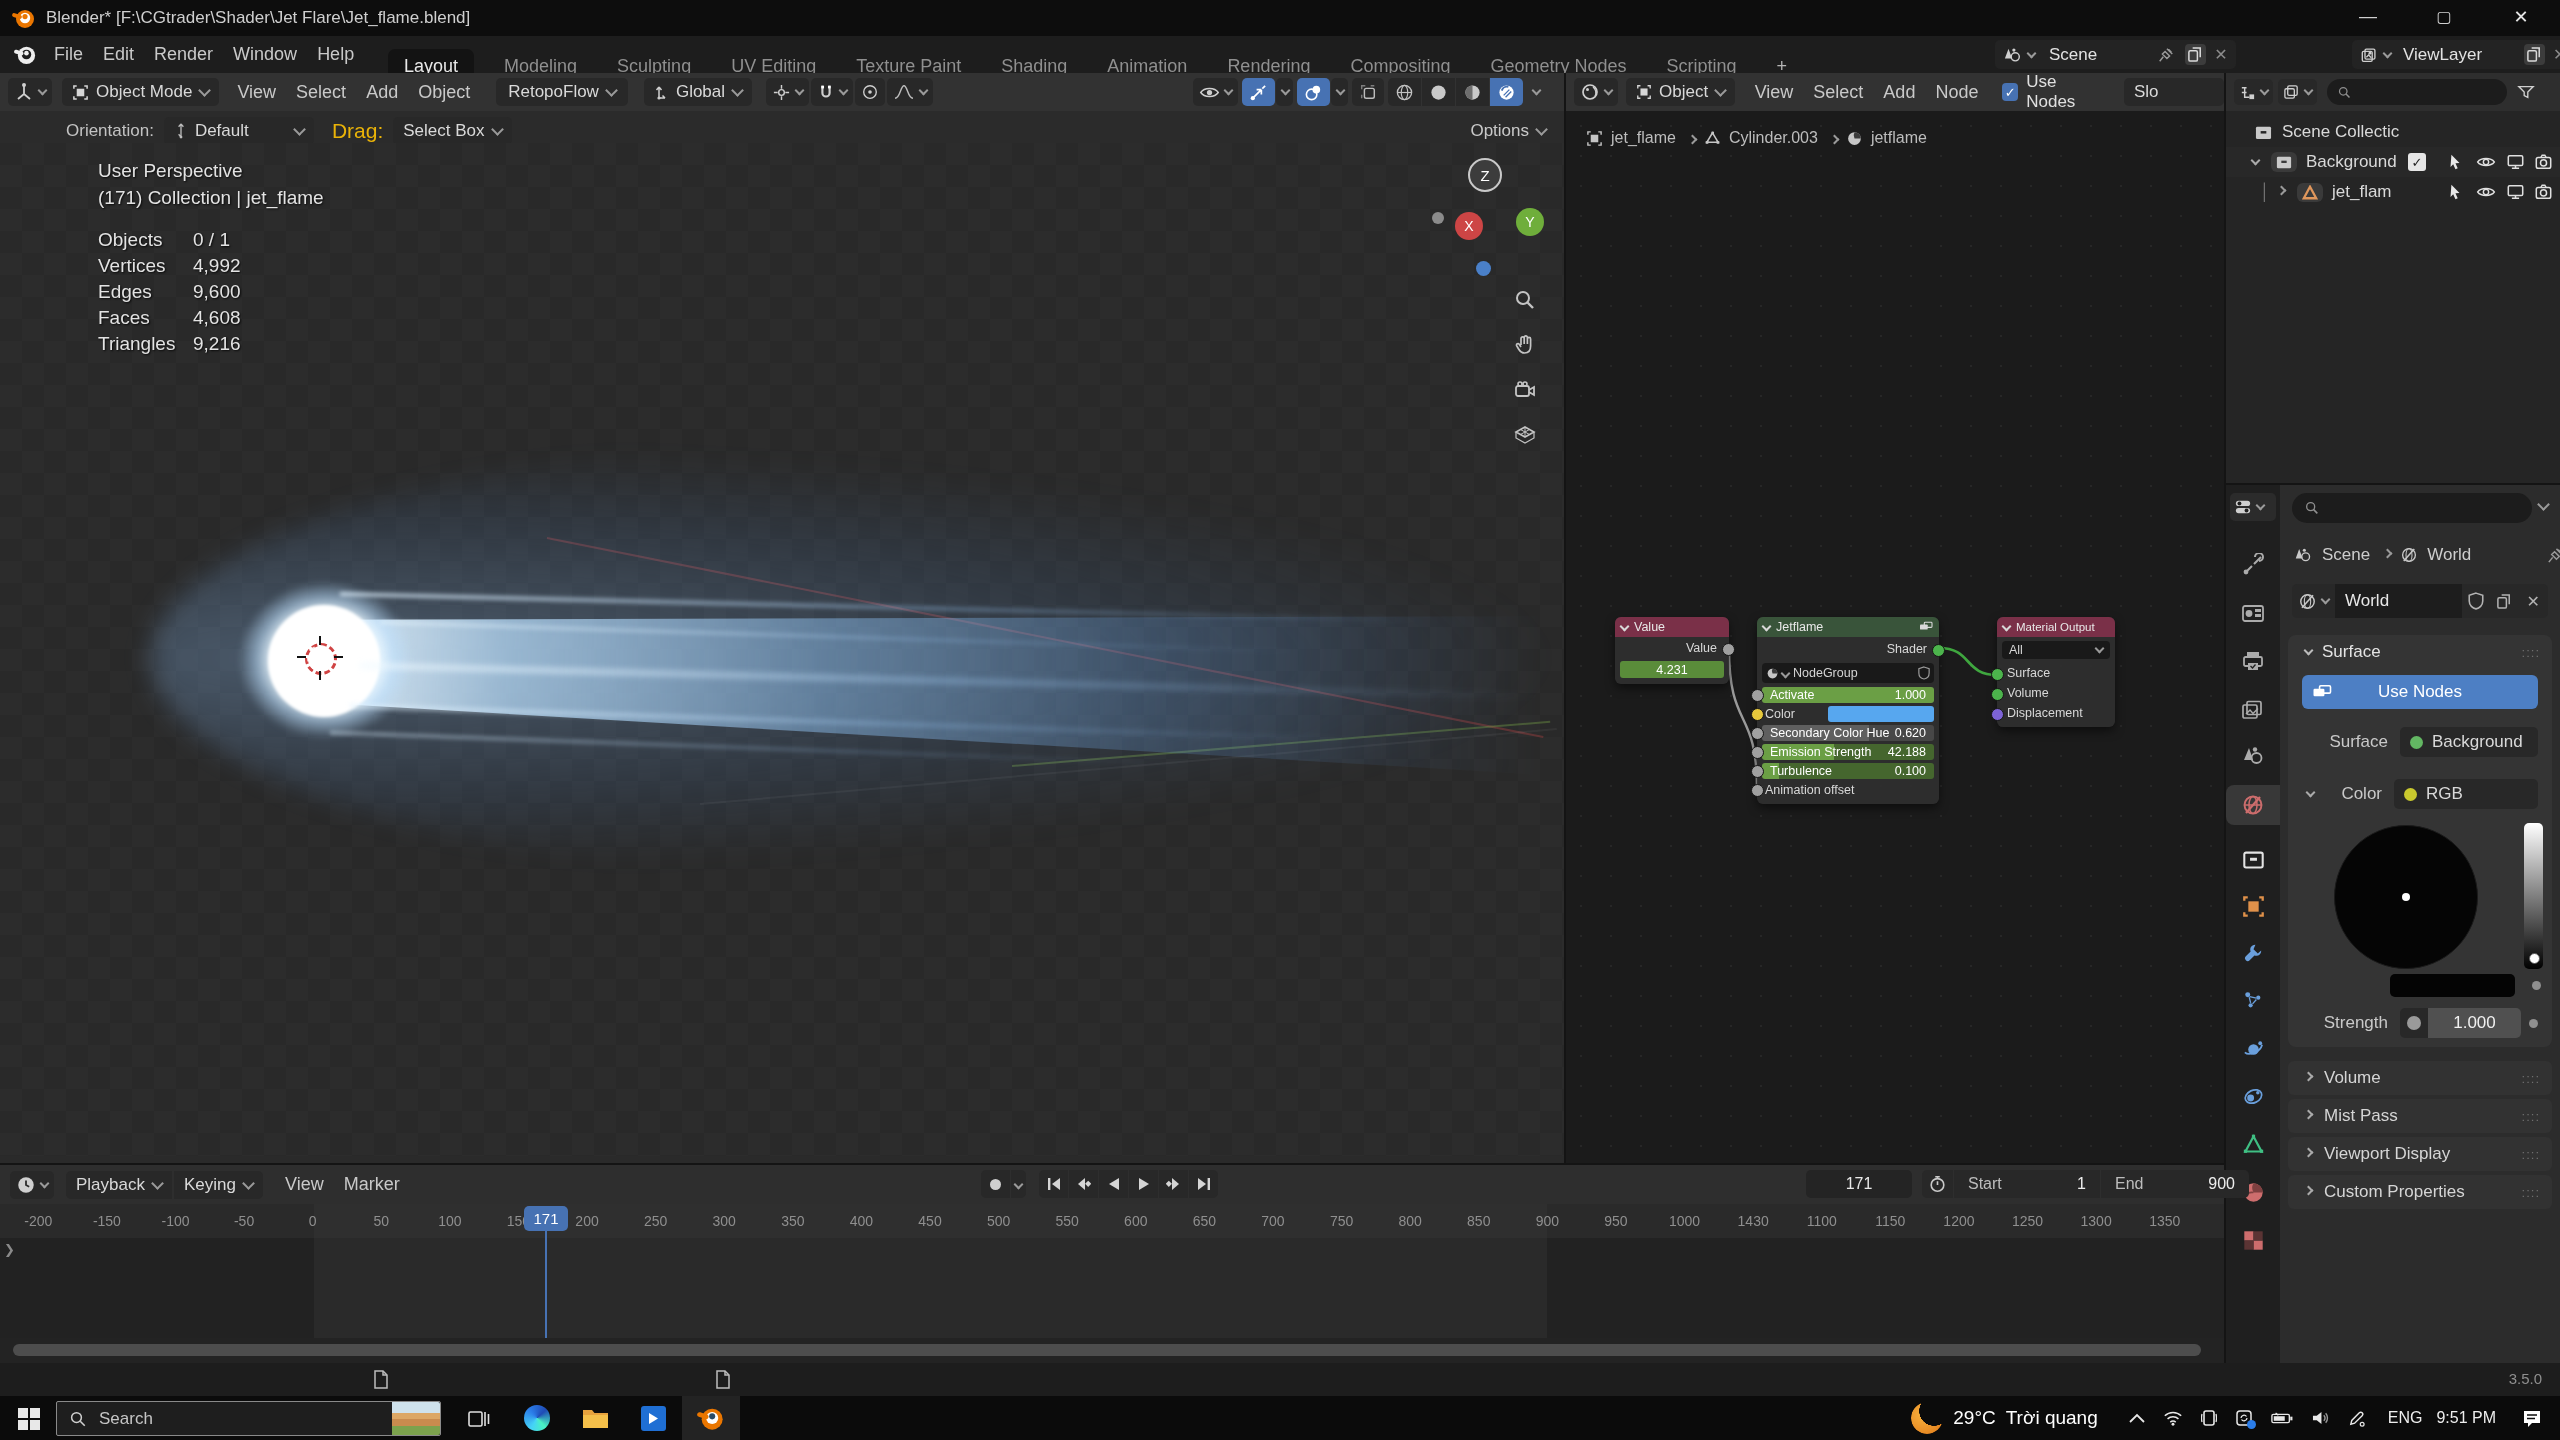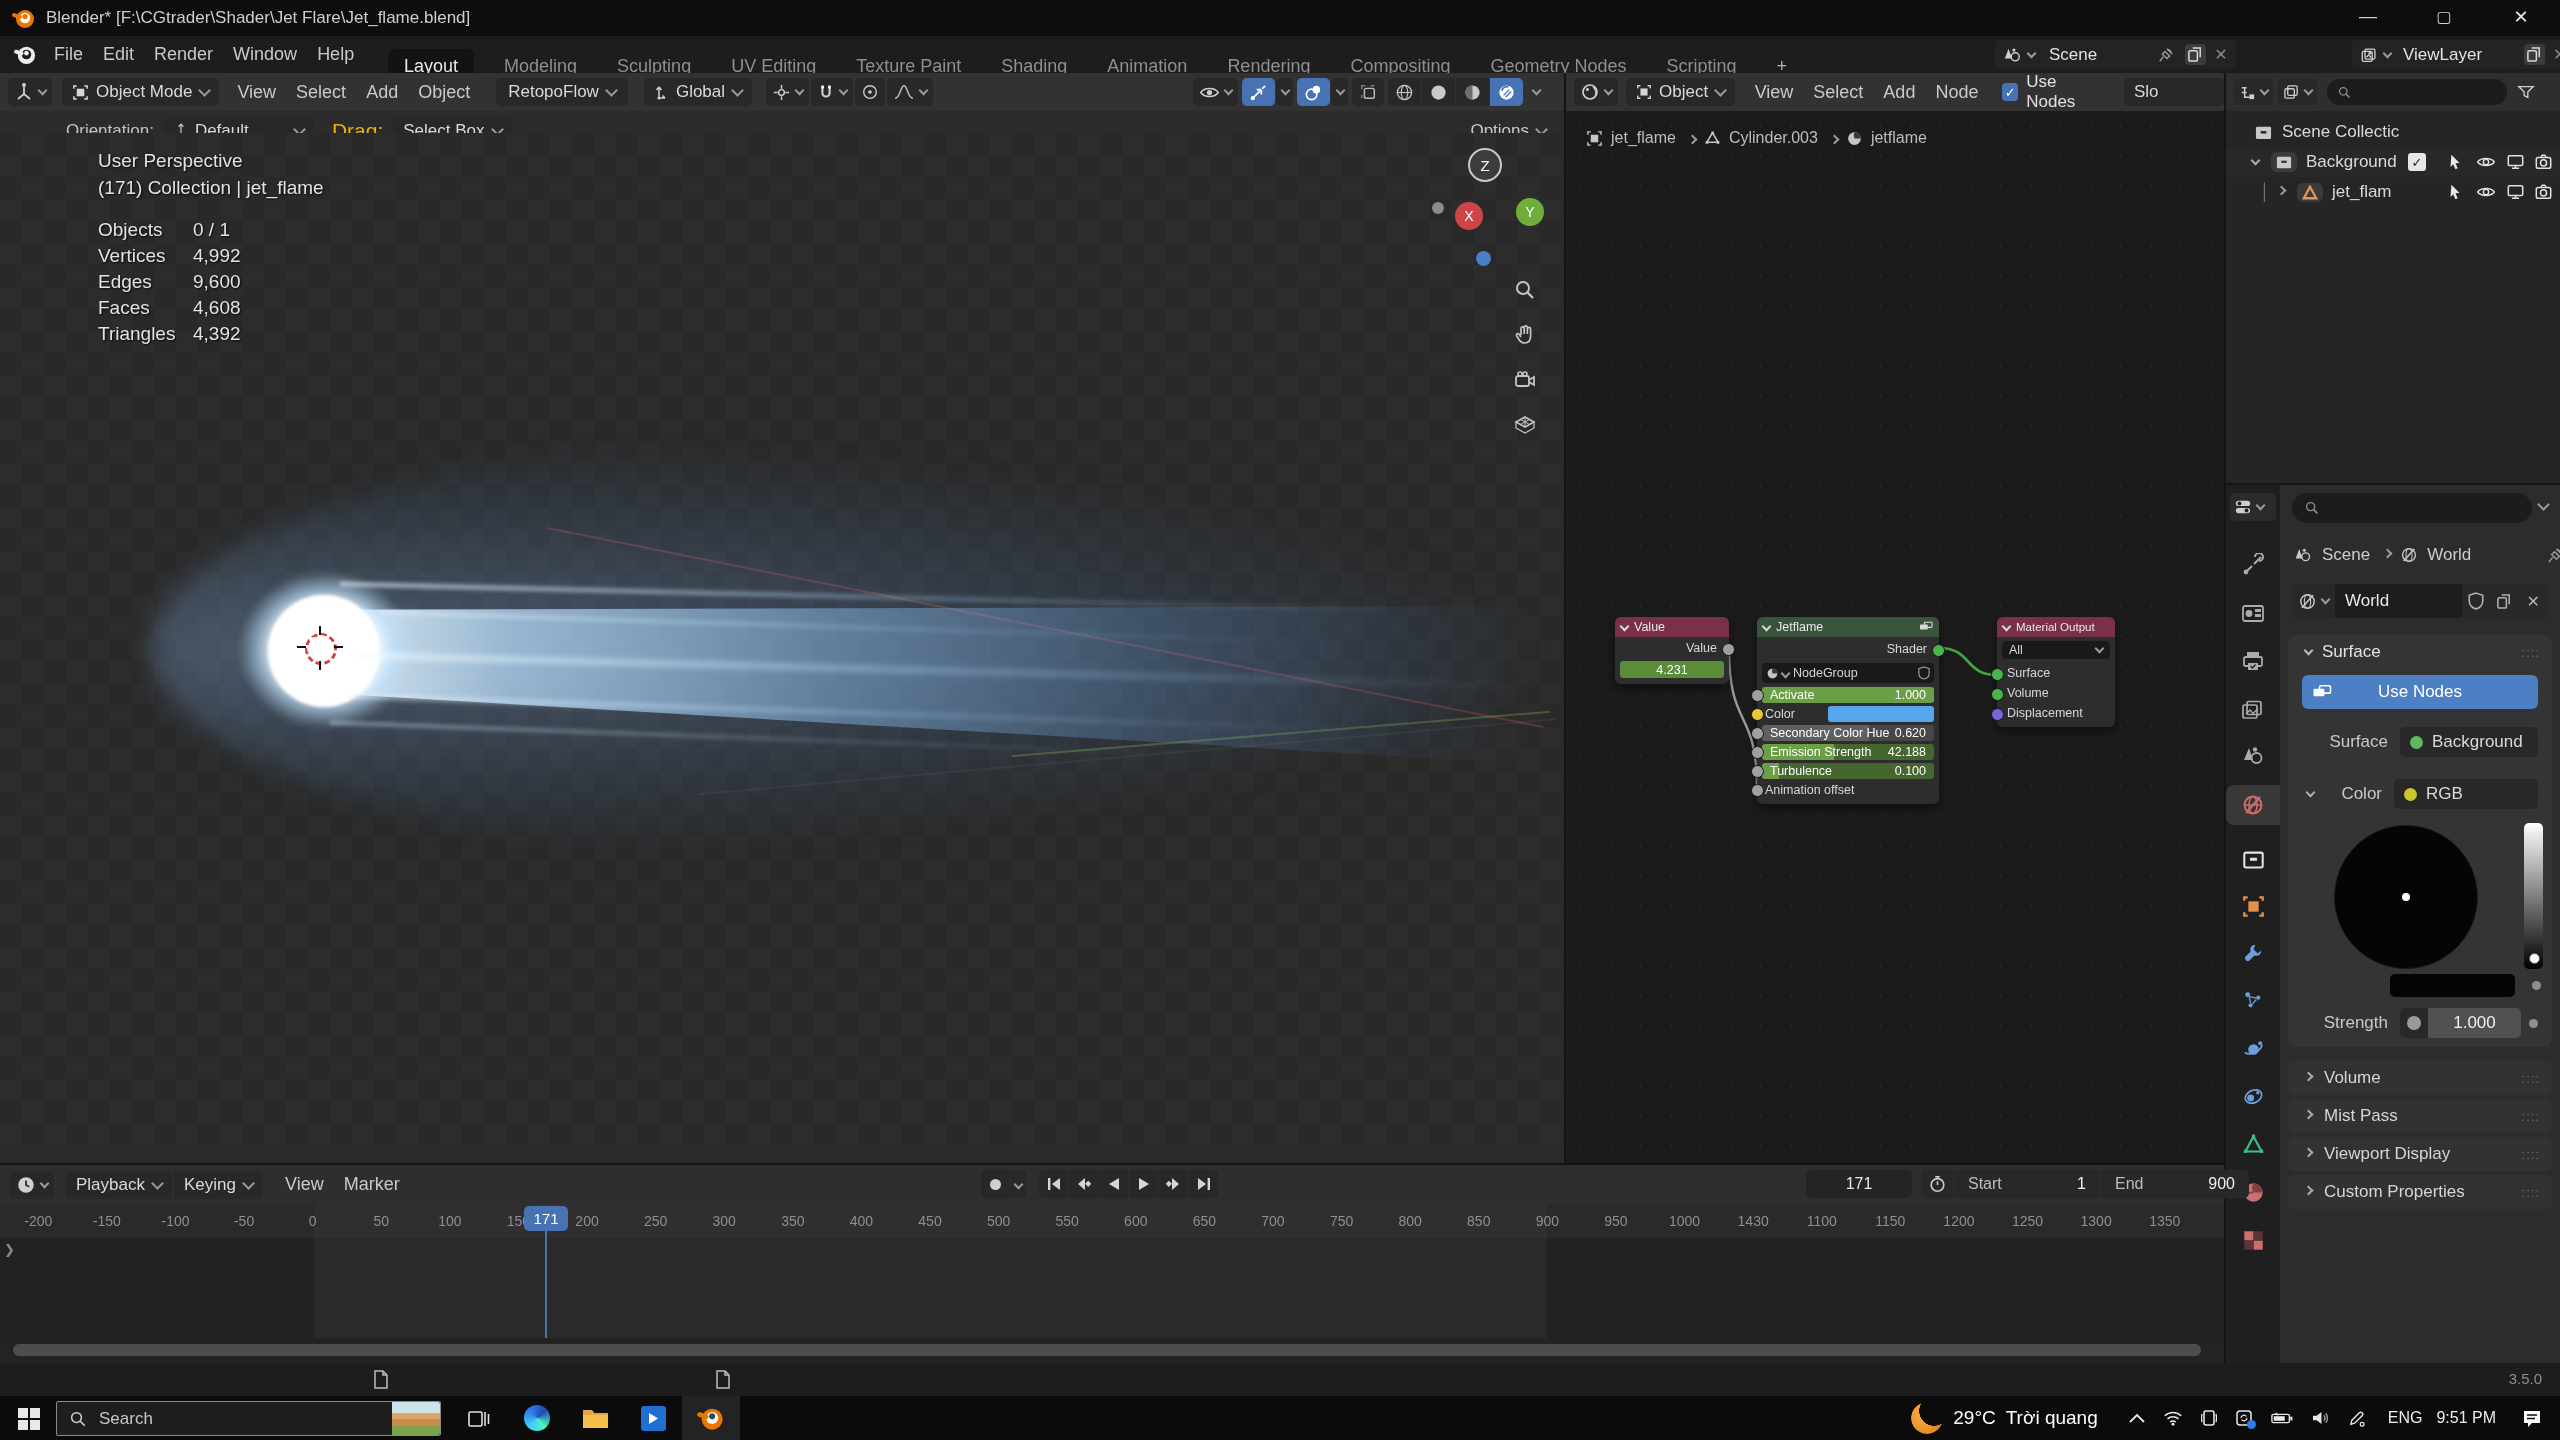--- a/index.html
+++ b/index.html
@@ -264,21 +264,21 @@
       <div class="flex btn" style="margin-left:10px;height:28px;padding:0 10px;font-size:17px;">
         <span>Select Box</span>
           <span class="chev"></span>
       </div>
       <div class="flex" style="position:absolute;right:18px;font-size:17px;color:#c9c9c9;">
         <span>Options</span>
           <span class="chev"></span>
       </div>
     </div>
 
-    <div class="abs" style="left:0;top:60px;width:1564px;height:1013px;overflow:hidden;
+    <div class="abs" style="left:0;top:70px;width:1564px;height:1013px;overflow:hidden;
          background:repeating-conic-gradient(#2c2c2c 0% 25%, #292929 0% 50%) 0 0 / 44px 44px;">
 
       <div class="abs" style="left:547px;top:394px;width:1016px;height:2px;background:rgba(205,70,70,.32);transform:rotate(11.3deg);transform-origin:left center;"></div>
       <div class="abs" style="left:1012px;top:622px;width:540px;height:2px;background:rgba(120,165,70,.38);transform:rotate(-4.7deg);transform-origin:left center;"></div>
       <div class="abs" style="left:700px;top:660px;width:860px;height:2px;background:rgba(255,255,255,.05);transform:rotate(-5deg);transform-origin:left center;"></div>
 
       <div class="abs" style="left:0;top:0;width:100%;height:100%;">
         <div class="abs" style="left:150px;top:300px;width:1420px;height:430px;border-radius:50%;
              background:radial-gradient(ellipse at 14% 50%, rgba(150,200,255,.30) 0%, rgba(100,160,235,.12) 45%, rgba(80,140,220,0) 70%);filter:blur(12px);"></div>
         <div class="abs" style="left:310px;top:432px;width:1230px;height:172px;transform:rotate(1.6deg);transform-origin:left center;
@@ -329,21 +329,21 @@
               <span>9,600</span>
             </div>
 
             <div style="line-height:26px;display:flex;">
               <span style="width:95px;display:inline-block;">Faces</span>
               <span>4,608</span>
             </div>
 
             <div style="line-height:26px;display:flex;">
               <span style="width:95px;display:inline-block;">Triangles</span>
-              <span>4,392</span>
+              <span>9,216</span>
             </div>
           </div>
       </div>
 
       <div class="abs" style="left:1415px;top:5px;width:140px;height:140px;">
         <div class="abs" style="left:17px;top:64px;width:12px;height:12px;border-radius:50%;background:#8b8b8b;"></div>
         <div class="abs flex" style="left:53px;top:10px;width:30px;height:30px;border-radius:50%;background:#3c3c3c;border:2.5px solid #c9c9c9;justify-content:center;font-size:15px;color:#fff;">
           <span>Z</span>
           </div>
         <div class="abs flex" style="left:40px;top:64px;width:28px;height:28px;border-radius:50%;background:#cd4545;justify-content:center;font-size:14px;color:#fff;">

